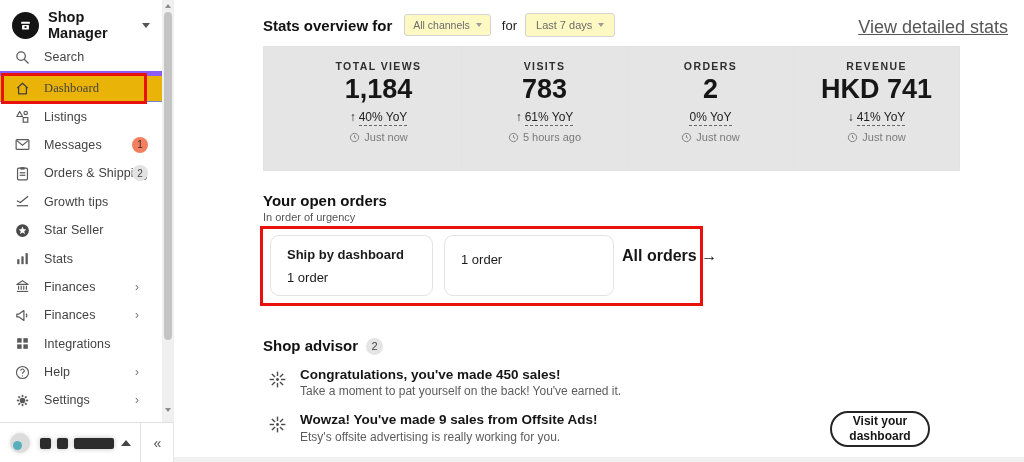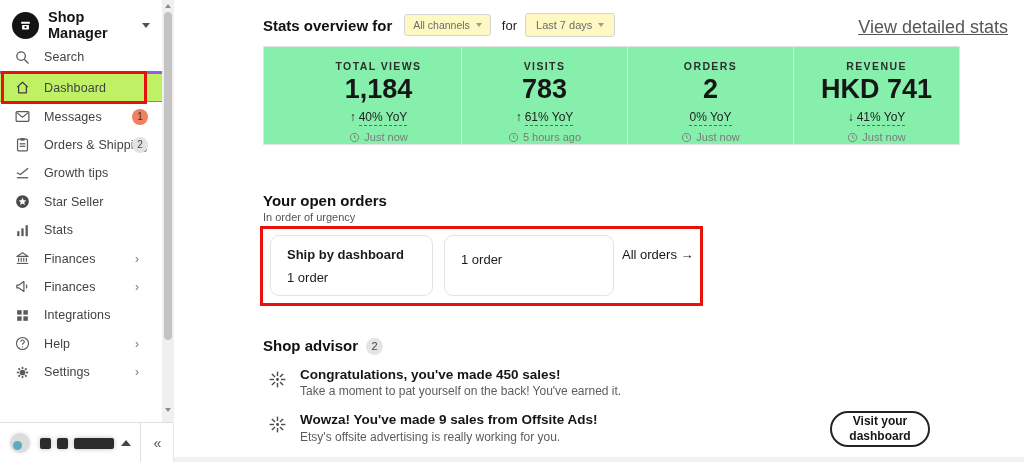--- a/index.html
+++ b/index.html
@@ -12,21 +12,21 @@
   .brand { position:absolute; left:12px; top:9px; display:flex; align-items:center; gap:9px; }
   .brand-logo { width:27px; height:27px; border-radius:50%; background:#141414; display:flex; align-items:center; justify-content:center; flex:0 0 auto; }
   .brand-name { font-size:14.5px; font-weight:bold; color:#161616; }
   .caret-down { width:0; height:0; border-left:4px solid transparent; border-right:4px solid transparent; border-top:5px solid #555; margin-left:2px; }
 
   .nav { position:absolute; left:0; top:43px; width:162px; }
   .nav-item { position:relative; height:28.4px; display:flex; align-items:center; padding-left:14px; cursor:pointer; }
   .nav-icon { width:17px; height:17px; margin-right:13px; flex:0 0 auto; display:flex; align-items:center; justify-content:center; }
   .nav-icon svg { width:17px; height:17px; }
   .nav-label { font-size:12.5px; color:#424242; letter-spacing:0.1px; }
-  .nav-item.selected { background:#bef264; height:31px; border-top:3px solid #8b5cf6; border-bottom:1px solid #7084cf; }
+  .nav-item.selected { background:#eab308; height:31px; border-top:5px solid #8b5cf6; border-bottom:1px solid #7084cf;font-family:Liberation Serif, serif; }
   .red-annotation { position:absolute; border:3px solid #e8110c; pointer-events:none; z-index:30; }
   .badge { position:absolute; right:14px; top:50%; transform:translateY(-50%); width:16px; height:16px; border-radius:50%; font-size:10px; display:flex; align-items:center; justify-content:center; color:#3c2a20; }
   .badge.orange { background:#f0805f; }
   .badge.gray { background:#e3e3e3; color:#444; }
   .chev { position:absolute; right:23px; top:50%; transform:translateY(-50%); font-size:12px; color:#777; }
 
   
   .sb-scroll { position:absolute; left:162px; top:0; width:12px; height:422px; background:#f0f0f0; }
   .sb-thumb { position:absolute; left:2px; top:12px; width:8px; height:328px; background:#c4c4c4; border-radius:4px; }
   .sb-arrow-up { position:absolute; left:3px; top:4px; width:0; height:0; border-left:3px solid transparent; border-right:3px solid transparent; border-bottom:4px solid #8d8d8d; }
@@ -43,37 +43,37 @@
 
   
   .main { position:absolute; left:174px; top:0; width:850px; height:462px; background:#fff; }
   .head-row { position:absolute; left:89px; top:13px; display:flex; align-items:center; }
   .head-title { font-size:15px; font-weight:bold; color:#111; }
   .mini-select { display:inline-flex; align-items:center; gap:6px; border:1px solid #d4d4d4; border-radius:3px; background:#fef9c3; padding:4px 8px; margin-left:12px; font-size:10.5px; color:#6b6b6b; cursor:pointer; }
   .mini-select .caret { width:0; height:0; border-left:3.5px solid transparent; border-right:3.5px solid transparent; border-top:4px solid #9a9a9a; }
   .head-for { font-size:13px; color:#222; margin-left:11px; }
   .detail-link { position:absolute; right:16px; top:17px; font-size:18px; color:#565656; text-decoration:underline; cursor:pointer; }
 
-  .cards { position:absolute; left:89px; top:46px; width:697px; height:99px; display:flex; border:1px solid #e2e2e2; background:#86efac;padding-left:32px; }
+  .cards { position:absolute; left:89px; top:46px; width:697px; height:125px; display:flex; border:1px solid #e2e2e2; background:#e5e5e5;padding-left:32px; }
   .stat-card { flex:1 1 0; text-align:center; padding-top:13px; border-right:1px solid #e2e2e2; }
   .stat-card:last-child { border-right:none; }
   .stat-label { font-size:10.5px; font-weight:bold; letter-spacing:1.4px; color:#2e2e2e; }
   .stat-value { font-size:27px; font-weight:bold; color:#161616; margin-top:2px; }
   .stat-delta { margin-top:5px; font-size:12px; color:#222; }
   .stat-delta .pct { border-bottom:1px dashed #666; padding-bottom:1px; }
   .stat-delta .arrow { margin-right:3px; font-weight:bold; }
   .stat-updated { margin-top:7px; font-size:11px; color:#7a7a7a; display:flex; align-items:center; justify-content:center; gap:4px; }
 
   .sec-title { position:absolute; font-size:15px; font-weight:bold; color:#111; }
   .sec-sub { position:absolute; font-size:11px; color:#565656; }
 
   .order-card { position:absolute; background:#fff; border:1px solid #e3e3e3; border-radius:9px; }
   .oc-title { font-size:13px; font-weight:bold; color:#1b1b1b; }
   .oc-count { font-size:13px; color:#1b1b1b; }
-  .all-orders { position:absolute; font-size:13px; font-weight:normal; color:#161616; cursor:pointer; }
+  .all-orders { position:absolute; font-size:16px; font-weight:bold; color:#161616; cursor:pointer; }
 
   .advisor-badge { display:inline-flex; width:17px; height:17px; border-radius:50%; background:#e4e4e4; color:#444; font-size:11px; font-weight:normal; align-items:center; justify-content:center; margin-left:8px; vertical-align:1px; }
   .adv-icon { position:absolute; width:21px; height:21px; }
   .adv-title { position:absolute; font-size:13.5px; font-weight:bold; color:#161616; }
   .adv-sub { position:absolute; font-size:12px; color:#5c5c5c; }
 
   .cta-btn { position:absolute; left:656px; top:411px; width:100px; height:36px; background:#fff; border:2px solid #252525; border-radius:20px; display:flex; align-items:center; justify-content:center; text-align:center; font-size:12px; font-weight:bold; color:#161616; line-height:1.25; cursor:pointer; padding:0 10px; }
 
   .bottom-strip { position:absolute; left:0; bottom:0; width:850px; height:5px; background:#f1f1f1; }
 </style>
@@ -112,20 +112,30 @@
         <span class="nav-icon">
           <svg viewBox="0 0 24 24" fill="none" stroke="#404040" stroke-width="1.8" stroke-linejoin="round">
               <path d="M4.5 11.5 L12 4.5 L19.5 11.5"></path>
               <path d="M6.5 10 V19.5 H17.5 V10"></path>
             </svg>
         </span>
         <span class="nav-label">Dashboard</span>
         <span class="red-annotation" style="left:1px; right:15px; top:-3px; bottom:-3px;"></span>
       </div>
 
+      <div class="nav-item">
+        <span class="nav-icon">
+          <svg viewBox="0 0 24 24" fill="none" stroke="#595959" stroke-width="1.7">
+              <path d="M8 5 L12 12 H4 Z" stroke-linejoin="round"></path>
+              <circle cx="16.5" cy="7" r="2.4"></circle>
+              <rect x="13" y="13.5" width="6.5" height="6.5"></rect>
+            </svg>
+        </span>
+        <span class="nav-label">Listings</span>
+      </div>
 
       <div class="nav-item">
         <span class="nav-icon">
           <svg viewBox="0 0 24 24" fill="none" stroke="#595959" stroke-width="1.7">
               <rect x="3" y="5" width="18" height="14" rx="1.5"></rect>
               <path d="M4 6.5 L12 13 L20 6.5"></path>
             </svg>
         </span>
         <span class="nav-label">Messages</span>
         <span class="badge orange">1</span>

